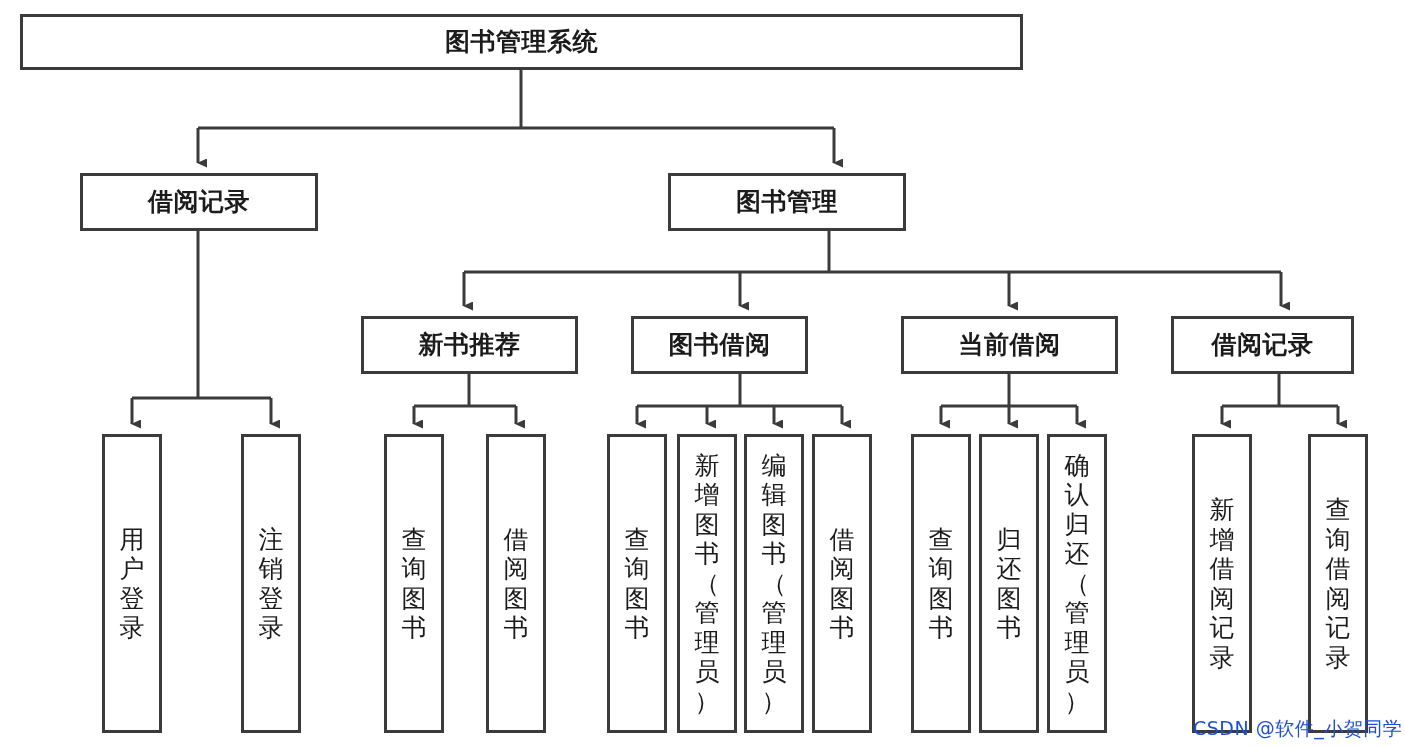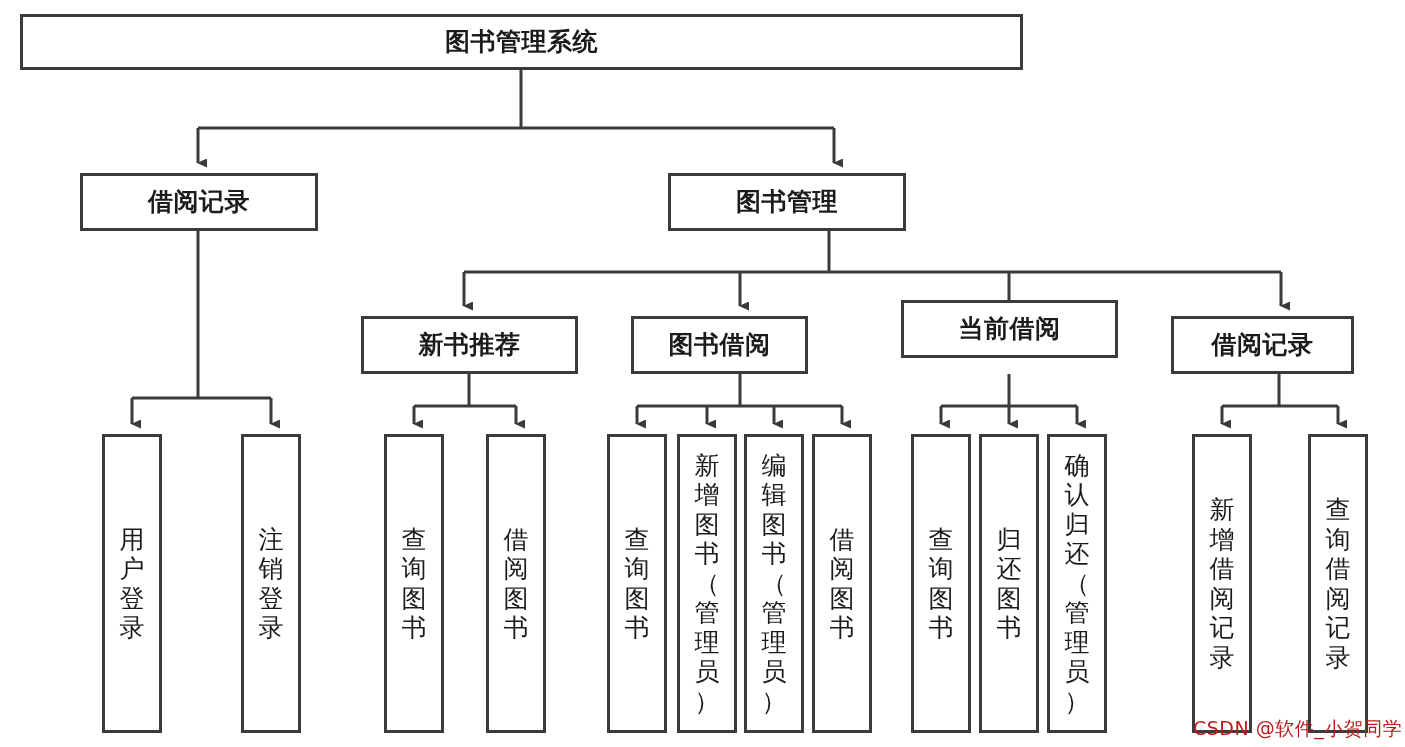--- a/index.html
+++ b/index.html
@@ -50,21 +50,21 @@
   svg.links {
     position: absolute;
     left: 0;
     top: 0;
     width: 1405px;
     height: 747px;
     pointer-events: none;
   }
   .watermark {
     position: absolute;
-    color: #b91c1c;
+    color: #1d4ed8;
     font-size: 19px;
     letter-spacing: 0.5px;
     white-space: nowrap;
   }
 </style>
 </head>
 <body>
 
 <div id="canvas">
 
@@ -128,21 +128,21 @@
   <div class="node horiz" style="left:668px; top:173px; width:238px; height:58px;">
     <span>图书管理</span>
   </div>
 
   <div class="node horiz" style="left:361px; top:316px; width:217px; height:58px;">
     <span>新书推荐</span>
   </div>
   <div class="node horiz" style="left:631px; top:316px; width:177px; height:58px;">
     <span>图书借阅</span>
   </div>
-  <div class="node horiz" style="left:901px; top:300px; width:217px; height:58px;">
+  <div class="node horiz" style="left:901px; top:316px; width:217px; height:58px;">
     <span>当前借阅</span>
   </div>
   <div class="node horiz" style="left:1171px; top:316px; width:183px; height:58px;">
     <span>借阅记录</span>
   </div>
 
   <div class="node vert" style="left:102px; top:434px; width:60px; height:299px;">
     <span class="vtext">用
 户
 登

